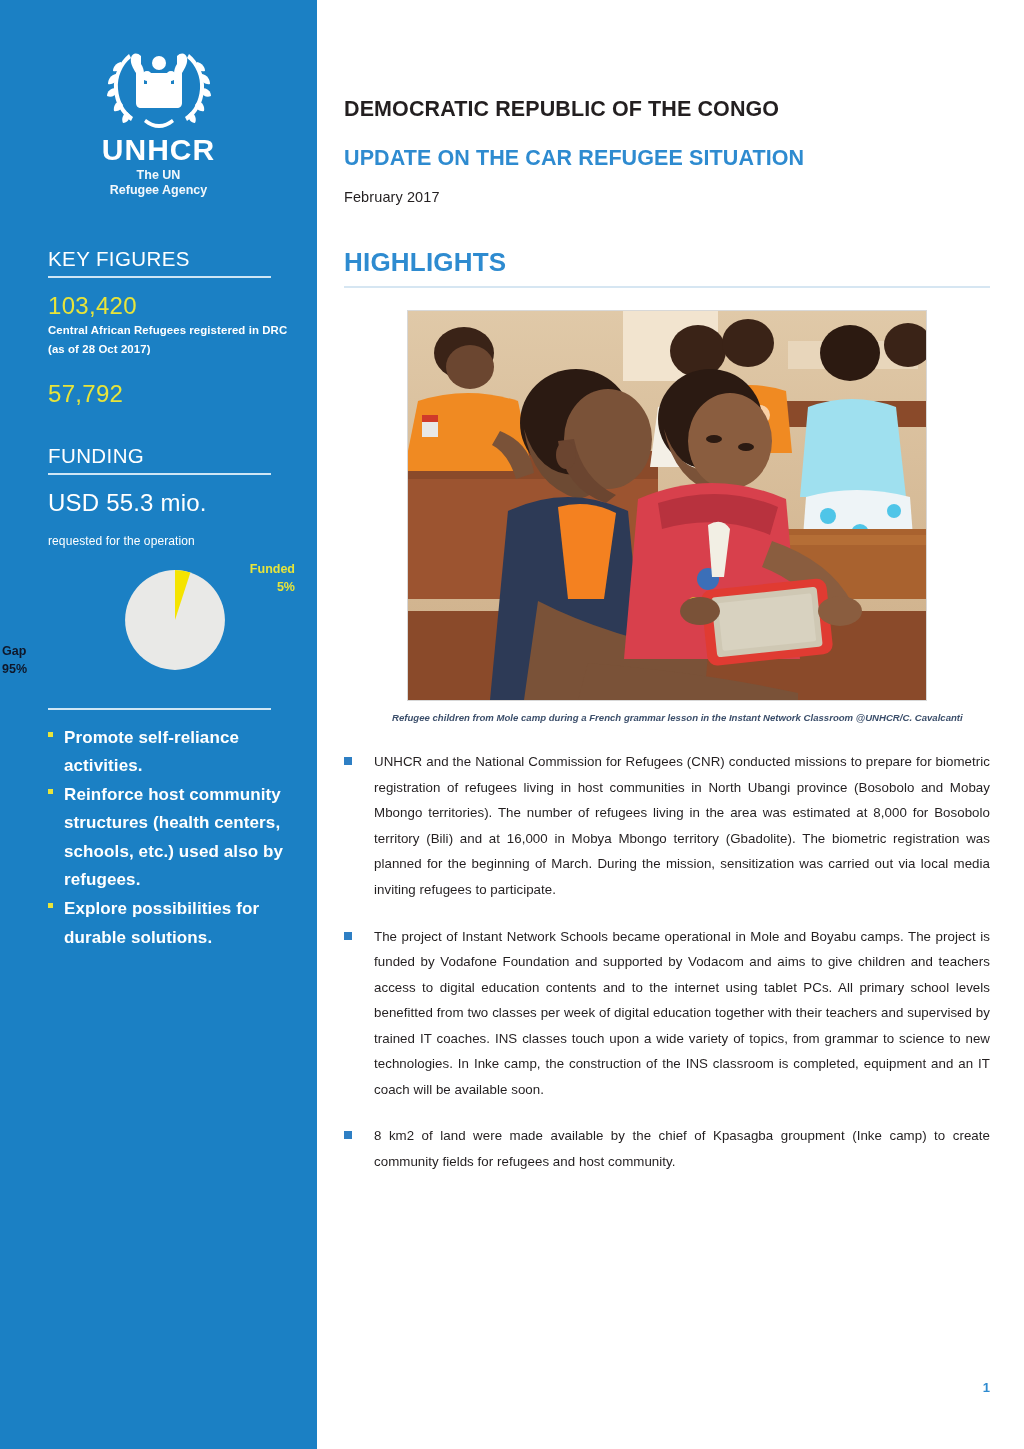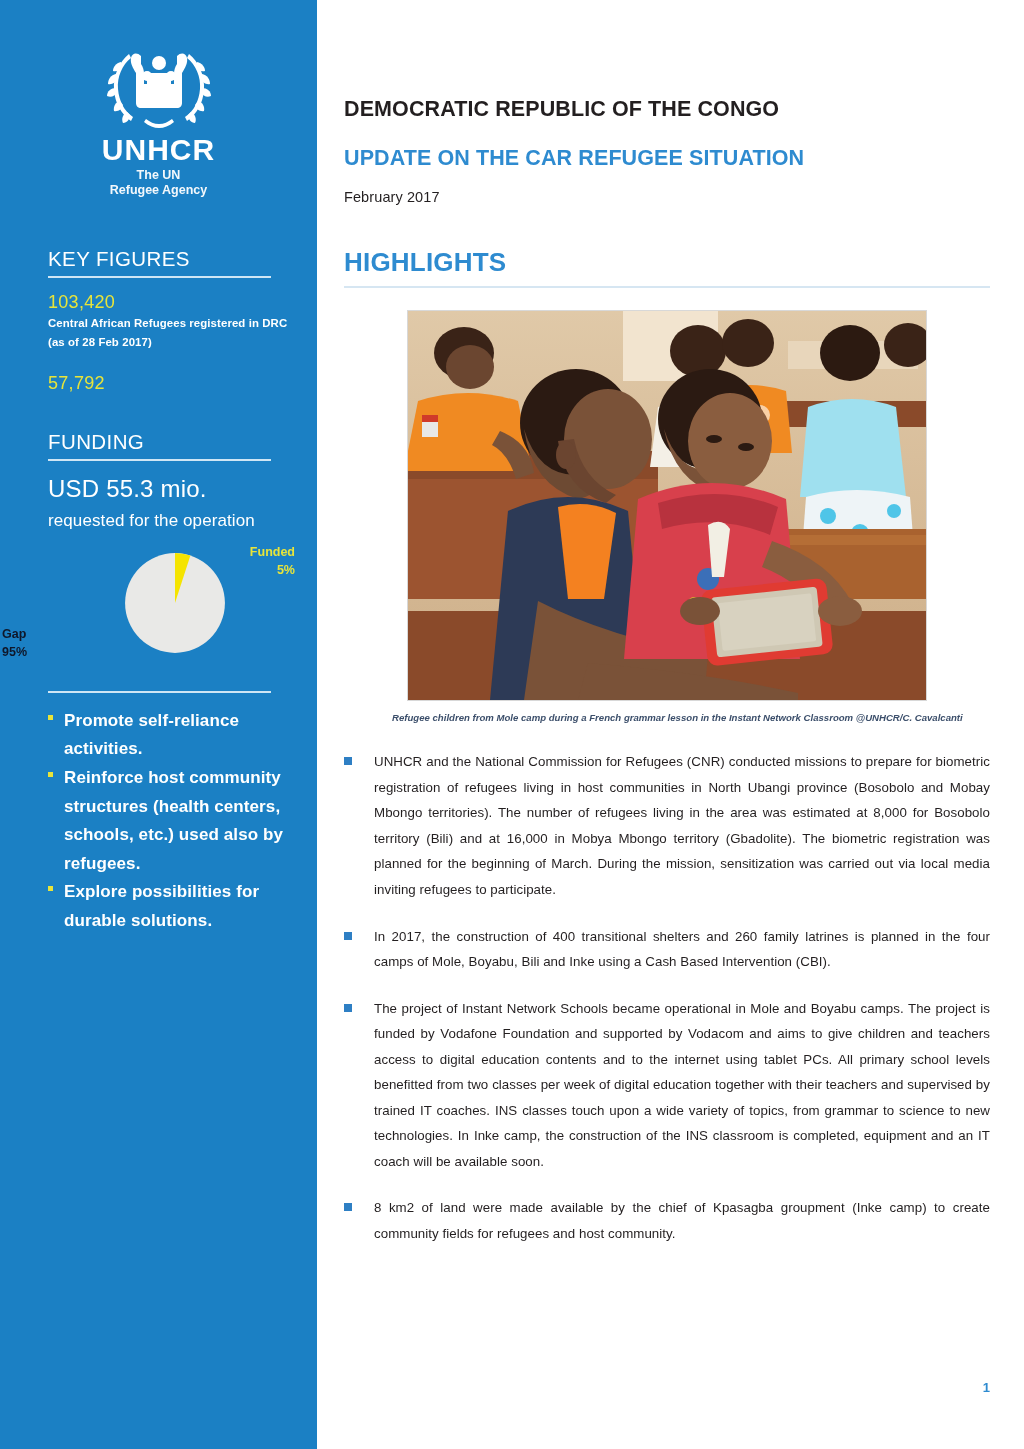--- a/index.html
+++ b/index.html
@@ -56,21 +56,21 @@
     padding-bottom:5px;
   }
   .side-rule {
     height:2px;
     background:#cfe6f5;
     margin-bottom:14px;
     margin-right:22px;
   }
   .kf-num {
     color:#e8e43a;
-    font-size:18px;
+    font-size:24px;
     font-weight:normal;
     letter-spacing:.3px;
     line-height:1.15;
   }
   .kf-desc {
     font-size:11.4px;
     color:#ffffff;
     line-height:1.62;
     font-weight:bold;
     margin-top:2px;
@@ -78,23 +78,23 @@
   }
   .kf-block { margin-bottom:22px; }
 
   .fund-num {
     color:#ffffff;
     font-size:24px;
     line-height:1.2;
     letter-spacing:.2px;
   }
   .fund-desc {
-    font-size:17px;
-    color:#ffffff;
-    margin-top:7px;
+    font-size:12px;
+    color:#ffffff;
+    margin-top:16px;
     letter-spacing:.1px;
   }
 
   .pie-area {
     position:relative;
     height:150px;
     margin-top:6px;
   }
   .pie {
     position:absolute;
@@ -276,21 +276,21 @@
         <span>Refugee Agency</span>
       </div>
     </div>
 
     <section class="side-section" style="margin-top:48px;">
       <div class="side-h">KEY FIGURES</div>
       <div class="side-rule"></div>
 
       <div class="kf-block">
         <div class="kf-num">103,420</div>
-        <div class="kf-desc">Central African Refugees registered in DRC (as of 28 Feb 2017)</div>
+        <div class="kf-desc">Central African Refugees registered in DRC (as of 28 Oct 2017)</div>
       </div>
 
       <div class="kf-block">
         <div class="kf-num">57,792</div>
       </div>
     </section>
 
     <section class="side-section" style="margin-top:36px;">
       <div class="side-h">FUNDING</div>
       <div class="side-rule"></div>
@@ -427,24 +427,20 @@
 
     <div class="caption">Refugee children from Mole camp during a French grammar lesson in the Instant Network Classroom @UNHCR/C. Cavalcanti</div>
 
     <div class="bullets">
       <div class="b-item">
         <span class="b-sq"></span>
         <p class="b-text">UNHCR and the National Commission for Refugees (CNR) conducted missions to prepare for biometric registration of refugees living in host communities in North Ubangi province (Bosobolo and Mobay Mbongo territories). The number of refugees living in the area was estimated at 8,000 for Bosobolo territory (Bili) and at 16,000 in Mobya Mbongo territory (Gbadolite). The biometric registration was planned for the beginning of March. During the mission, sensitization was carried out via local media inviting refugees to participate.</p>
       </div>
       <div class="b-item">
         <span class="b-sq"></span>
-        <p class="b-text">In 2017, the construction of 400 transitional shelters and 260 family latrines is planned in the four camps of Mole, Boyabu, Bili and Inke using a Cash Based Intervention (CBI).</p>
-      </div>
-      <div class="b-item">
-        <span class="b-sq"></span>
         <p class="b-text">The project of Instant Network Schools became operational in Mole and Boyabu camps. The project is funded by Vodafone Foundation and supported by Vodacom and aims to give children and teachers access to digital education contents and to the internet using tablet PCs. All primary school levels benefitted from two classes per week of digital education together with their teachers and supervised by trained IT coaches. INS classes touch upon a wide variety of topics, from grammar to science to new technologies. In Inke camp, the construction of the INS classroom is completed, equipment and an IT coach will be available soon.</p>
       </div>
       <div class="b-item">
         <span class="b-sq"></span>
         <p class="b-text">8 km2 of land were made available by the chief of Kpasagba groupment (Inke camp) to create community fields for refugees and host community.</p>
       </div>
     </div>
 
     <div class="pageno">1</div>
   </main>

